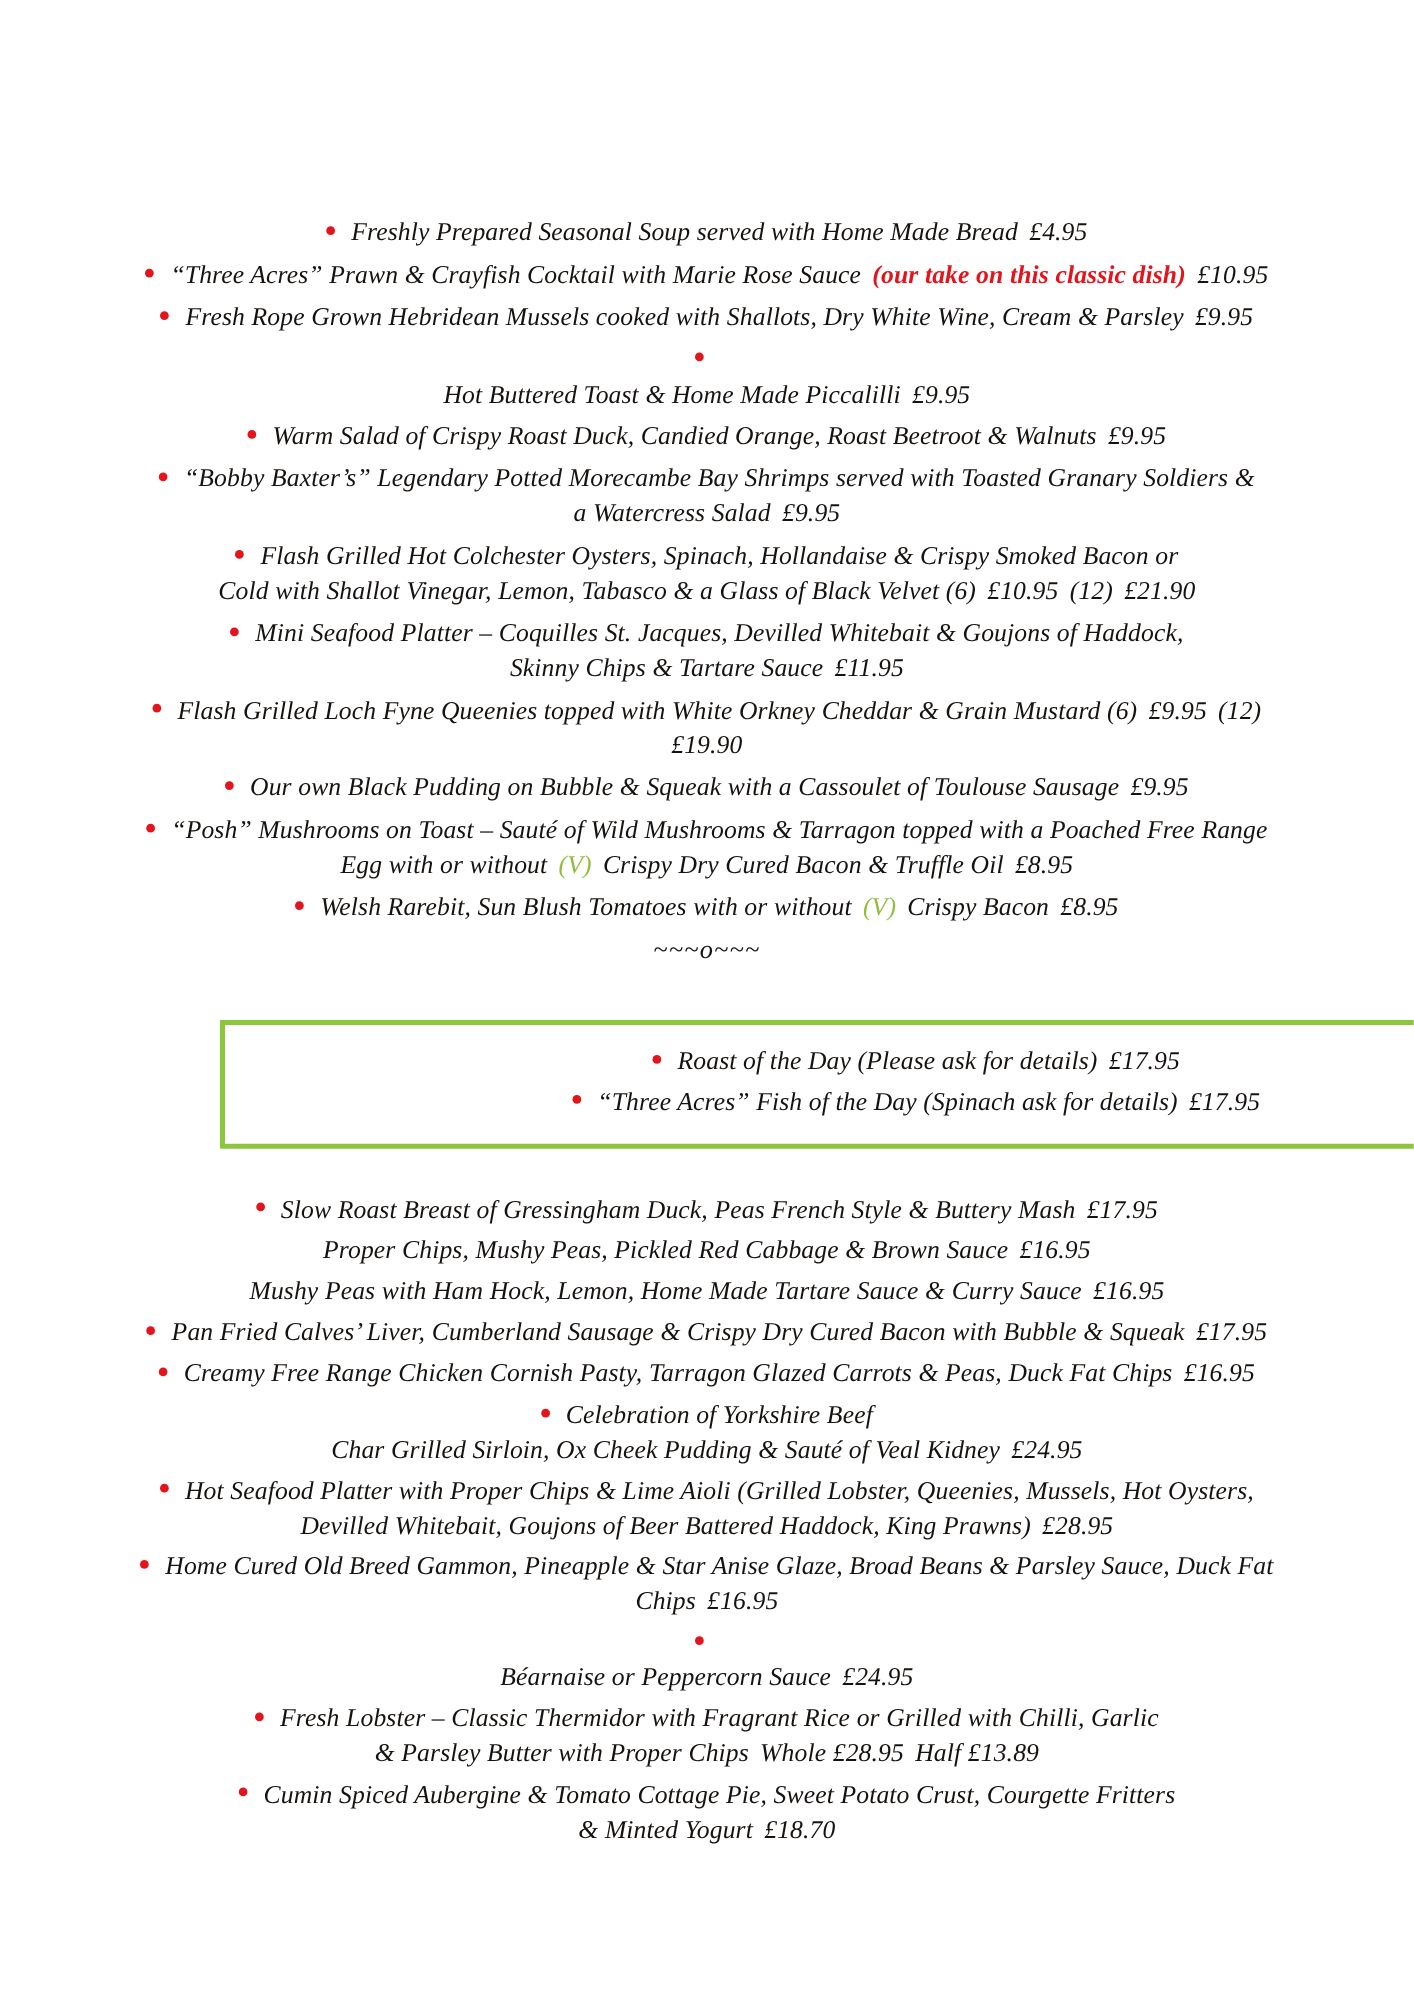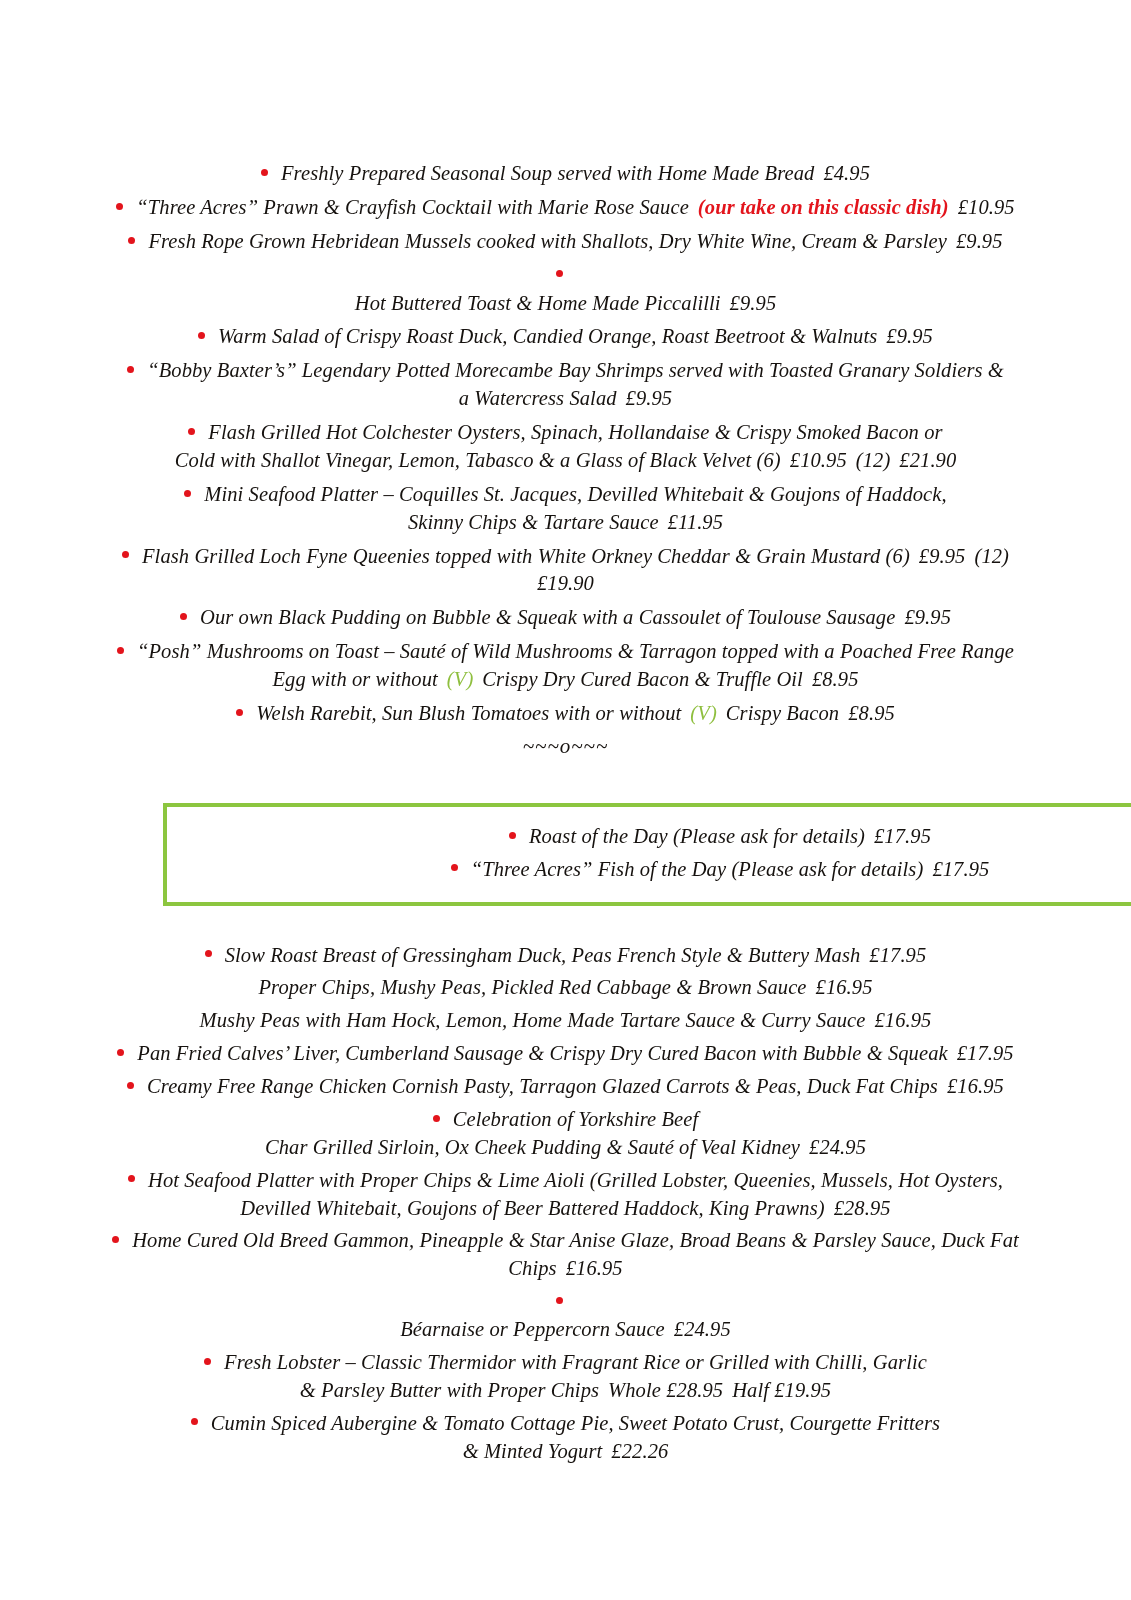--- a/index.html
+++ b/index.html
@@ -14,21 +14,21 @@
     font-family: "DejaVu Sans", sans-serif;
     color: #1a1a1a;
     overflow: hidden;
     position: relative;
   }
 
   .page {
     width: 1131px;
     height: 1600px;
     box-sizing: border-box;
-    padding: 0;
+    padding: 13px;
     position: relative;
     background: #ffffff;
   }
 
   
   .menu-section {
     width: 100%;
   }
   .item {
     text-align: center;
@@ -161,21 +161,21 @@
       </p>
     </div>
 
   <div class="divider">~~~o~~~</div>
 
   <div class="specials-box" id="specials">
       <p class="item">
         <span class="line"><span class="bullet"></span><span>Roast of the Day  (Please ask for details)</span><span class="sp">&nbsp;</span><span class="price">£17.95</span></span>
       </p>
       <p class="item">
-        <span class="line"><span class="bullet"></span><span>“Three Acres” Fish of the Day   (Please ask for details)</span><span class="sp">&nbsp;</span><span class="price">£17.95</span></span>
+        <span class="line"><span class="bullet"></span><span>“Three Acres” Fish of the Day   (Spinach ask for details)</span><span class="sp">&nbsp;</span><span class="price">£17.95</span></span>
       </p>
     </div>
 
   <div class="menu-section" id="mains">
       <p class="item">
         <span class="line"><span class="bullet"></span><span>Slow Roast Breast of Gressingham Duck, Peas French Style &amp; Buttery Mash</span><span class="sp">&nbsp;</span><span class="price">£17.95</span></span>
       </p>
       <p class="item">
         <span class="line"><span>Proper Chips, Mushy Peas, Pickled Red Cabbage &amp; Brown Sauce</span><span class="sp">&nbsp;</span><span class="price">£16.95</span></span>
       </p>
@@ -199,21 +199,21 @@
       <p class="item">
         <span class="line"><span class="bullet"></span><span>Home Cured Old Breed Gammon, Pineapple &amp; Star Anise Glaze, Broad Beans &amp; Parsley Sauce, Duck Fat</span></span>
         <span class="line"><span>Chips</span><span class="sp">&nbsp;</span><span class="price">£16.95</span></span>
       </p>
       <p class="item">
         <span class="line"><span class="bullet"></span></span>
         <span class="line"><span>Béarnaise or Peppercorn Sauce</span><span class="sp">&nbsp;</span><span class="price">£24.95</span></span>
       </p>
       <p class="item">
         <span class="line"><span class="bullet"></span><span>Fresh Lobster – Classic Thermidor with Fragrant Rice or Grilled with Chilli, Garlic</span></span>
-        <span class="line"><span>&amp; Parsley Butter with Proper Chips</span><span class="sp">&nbsp;</span><span class="price">Whole £28.95</span><span class="sp">&nbsp;</span><span class="price">Half £19.95</span></span>
+        <span class="line"><span>&amp; Parsley Butter with Proper Chips</span><span class="sp">&nbsp;</span><span class="price">Whole £28.95</span><span class="sp">&nbsp;</span><span class="price">Half £13.89</span></span>
       </p>
       <p class="item">
         <span class="line"><span class="bullet"></span><span>Cumin Spiced Aubergine &amp; Tomato Cottage Pie, Sweet Potato Crust, Courgette Fritters</span></span>
-        <span class="line"><span>&amp; Minted Yogurt</span><span class="sp">&nbsp;</span><span class="price">£22.26</span></span>
+        <span class="line"><span>&amp; Minted Yogurt</span><span class="sp">&nbsp;</span><span class="price">£18.70</span></span>
       </p>
     </div>
 
 </div>
 
 </body></html>

